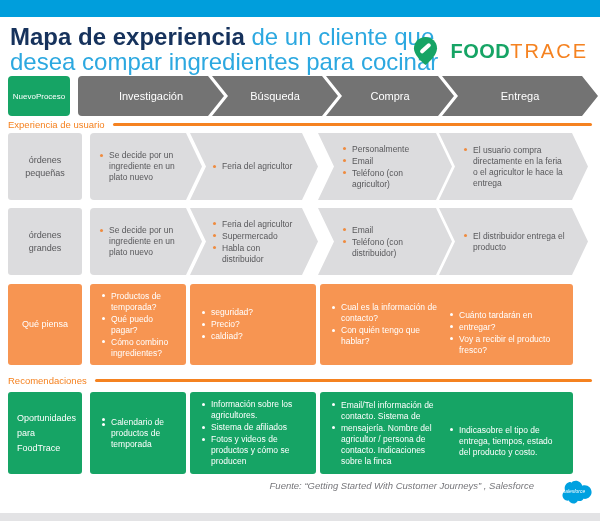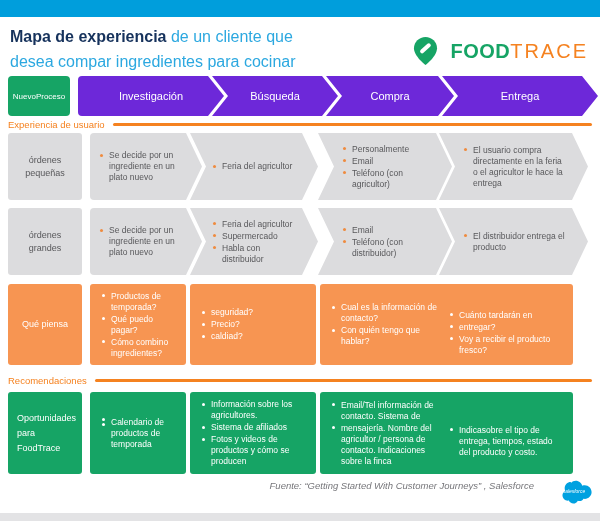--- a/index.html
+++ b/index.html
@@ -1,35 +1,35 @@
 <!DOCTYPE html>
 <html><head>
 <meta charset="utf-8">
 <style>
   html,body { margin:0; padding:0; background:#fff; font-family:"Liberation Sans", sans-serif; }
   .page { position:relative; width:600px; height:521px; background:#fff; overflow:hidden; }
 
   .topbar { position:absolute; top:0; left:0; width:600px; height:17px; background:#009edc; }
   .bottombar { position:absolute; bottom:0; left:0; width:600px; height:8px; background:#e3e3e5; }
 
-  .title { position:absolute; top:24px; left:10px; font-size:16px; line-height:25px; letter-spacing:0; }
+  .title { position:absolute; top:24px; left:10px; font-size:24px; line-height:25px; letter-spacing:0; }
   .title .navy { color:#16325c; font-weight:bold; }
   .title .blue { color:#2ca8e0; font-weight:normal; }
 
   .logo { position:absolute; top:36px; right:12px; display:flex; align-items:center; gap:12px; }
   .logo .word { font-size:20px; letter-spacing:0.5px; }
   .logo .food { color:#16a465; font-weight:bold; }
   .logo .trace { color:#f58220; font-weight:normal; letter-spacing:2px; }
 
   
   .process { position:absolute; top:76px; left:0; width:600px; height:40px; }
   .badge { position:absolute; left:8px; top:0; width:62px; height:40px; background:#16a465;
            border-radius:4px; color:#fff; font-size:8px; line-height:11px;
            display:flex; flex-direction:row; align-items:center; justify-content:center; }
-  .arrow { position:absolute; top:0; height:40px; background:#6d28d9; color:#fff; font-size:11px;
+  .arrow { position:absolute; top:0; height:40px; background:#737373; color:#fff; font-size:11px;
            display:flex; align-items:center; justify-content:center; }
   .clip-first { clip-path: polygon(0 0, calc(100% - 16px) 0, 100% 50%, calc(100% - 16px) 100%, 0 100%); border-radius:4px 0 0 4px; }
   .clip-mid   { clip-path: polygon(0 0, calc(100% - 16px) 0, 100% 50%, calc(100% - 16px) 100%, 0 100%, 16px 50%); }
   .a1 { left:78px;  width:146px; }
   .a2 { left:212px; width:126px; }
   .a3 { left:326px; width:128px; }
   .a4 { left:442px; width:156px; }
 
   
   .section-row { position:absolute; left:8px; width:584px; height:12px; display:flex; align-items:center; }

